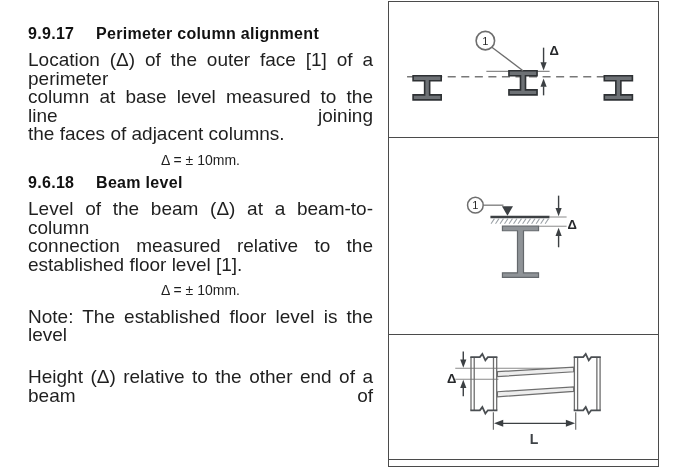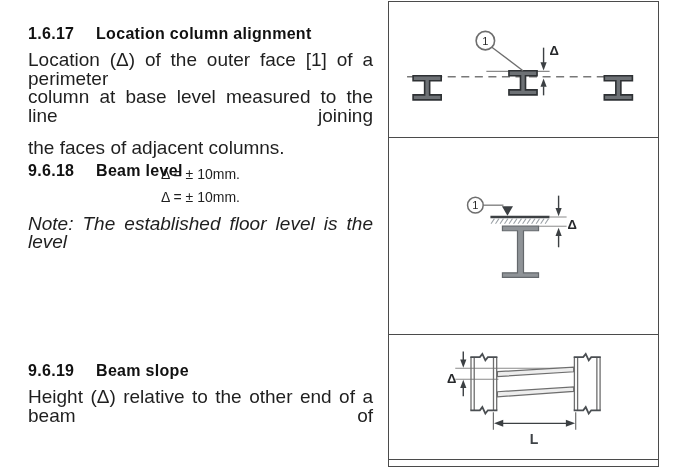--- a/index.html
+++ b/index.html
@@ -5,32 +5,32 @@
   html,body{margin:0;padding:0;}
   body{
     width:675px;height:467px;position:relative;overflow:hidden;
     background:#ffffff;
     font-family:"Liberation Sans", sans-serif;
     color:#1f1f1f;
   }
   .text-col{position:absolute;left:28px;top:0;width:345px;}
   .doc-section{position:absolute;left:0;width:345px;}
   .sec-1{top:24px;}
-  .sec-2{top:161px;}
+  .sec-2{top:173px;}
   .sec-3{top:361px;}
   .sec-heading{
     margin:0;font-size:16px;font-weight:bold;line-height:20px;
     color:#111;letter-spacing:0.3px;white-space:nowrap;
   }
   .sec-num{display:inline-block;margin-right:17px;}
   .sec-body{margin-top:7px;font-size:19px;line-height:18.5px;}
   .jline{text-align:justify;text-align-last:justify;}
-  .jline.last{text-align:justify;text-align-last:left;margin-top:14px;}
+  .jline.last{text-align:justify;text-align-last:left;}
   .tol-line{margin-top:7px;font-size:14px;line-height:18.5px;text-align:center;}
-  .note-block{margin-top:8px;font-style:italic;}
+  .note-block{margin-top:8px;}
   .diagram-panel{
     position:absolute;left:388px;top:1px;width:271px;height:466px;
     box-sizing:border-box;border:1.5px solid #4b4b4b;background:#fff;
     display:flex;flex-direction:column;
   }
   .dbox{box-sizing:border-box;}
   .dbox + .dbox{border-top:1.5px solid #4b4b4b;}
   .dbox-1{height:135px;}
   .dbox-2{height:197px;}
   .dbox-3{height:125px;}
@@ -40,47 +40,48 @@
   .dim-label{font-size:13px;font-weight:bold;fill:#26282b;}
   .callout-num{font-size:11px;fill:#2b2b2b;}
 </style>
 </head>
 <body>
 
 <div class="text-col">
 
   <section class="doc-section sec-1">
     <h2 class="sec-heading">
-      <span class="sec-num">1.6.17</span>
-      <span>Location column alignment</span>
+      <span class="sec-num">9.9.17</span>
+      <span>Perimeter column alignment</span>
     </h2>
     <div class="sec-body">
       <div class="jline">Location (Δ) of the outer face [1] of a perimeter</div>
       <div class="jline">column at base level measured to the line joining</div>
       <div class="jline last">the faces of adjacent columns.</div>
     </div>
     <div class="tol-line">Δ = ± 10mm.</div>
   </section>
 
   <section class="doc-section sec-2">
     <h2 class="sec-heading">
       <span class="sec-num">9.6.18</span>
       <span>Beam level</span>
     </h2>
+    <div class="sec-body">
+      <div class="jline">Level of the beam (Δ) at a beam-to-column</div>
+      <div class="jline">connection measured relative to the</div>
+      <div class="jline last">established floor level [1].</div>
+    </div>
     <div class="tol-line">Δ = ± 10mm.</div>
     <div class="sec-body note-block">
       <div class="jline">Note: The established floor level is the level</div>
     </div>
   </section>
 
   <section class="doc-section sec-3">
-    <h2 class="sec-heading">
-      <span class="sec-num">9.6.19</span>
-      <span>Beam slope</span>
-    </h2>
     <div class="sec-body">
       <div class="jline">Height (Δ) relative to the other end of a beam of</div>
     </div>
   </section>
 
 </div>
 
 <div class="diagram-panel">
 
   <div class="dbox dbox-1">

